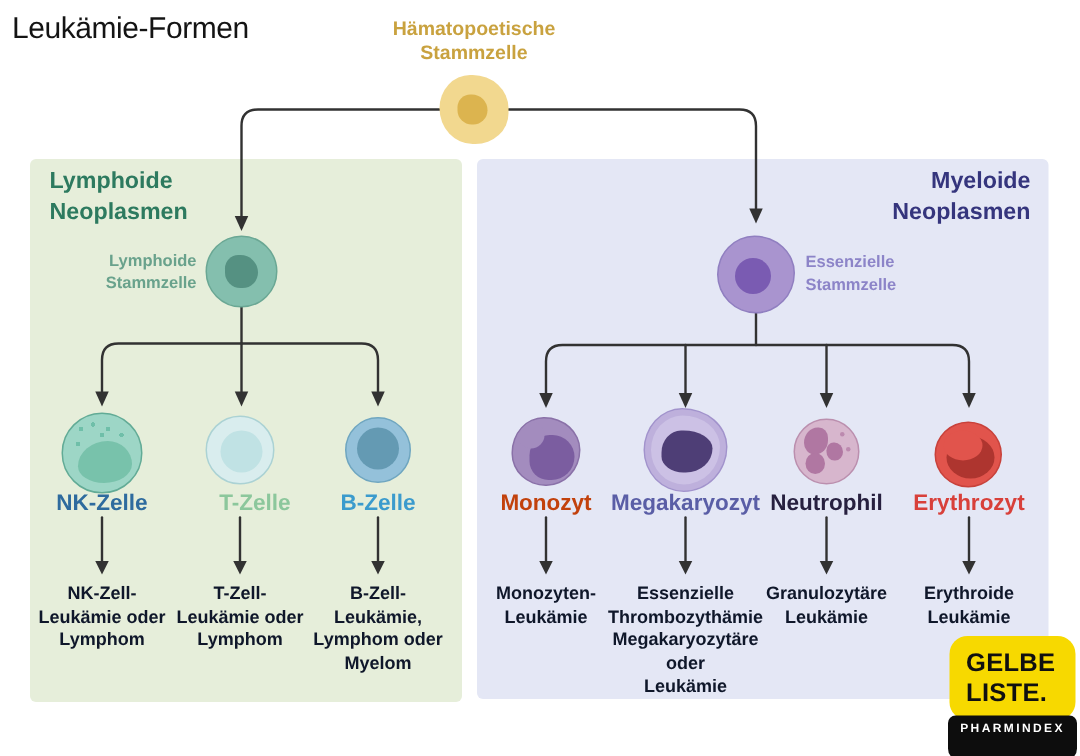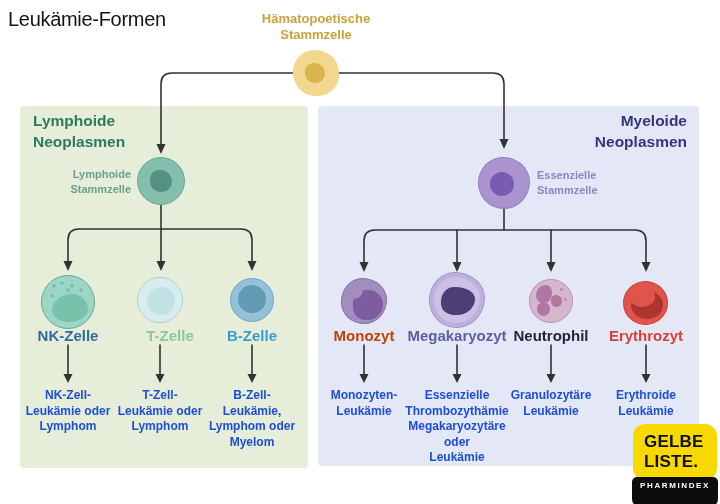--- a/index.html
+++ b/index.html
@@ -24,21 +24,21 @@
   #myeloid-stem-label{left:537px;top:168px;text-align:left;color:#8c84c8;}
 
   
   #connectors{position:absolute;left:0;top:0;z-index:1;pointer-events:none;}
   #connectors path{fill:none;stroke:#323232;stroke-width:1.6;stroke-linecap:round;}
   #connectors polygon{fill:#323232;}
 
   
   .col{position:absolute;transform:translateX(-50%);text-align:center;white-space:nowrap;z-index:2;}
   .cellname{top:327px;font-size:15px;font-weight:700;}
-  .disease{top:388px;font-size:12px;font-weight:700;color:#1d4ed8;line-height:15.5px;}
+  .disease{top:388px;font-size:12px;font-weight:700;color:#0f172a;line-height:15.5px;}
   .c-nk{color:#2e6b9e;} .c-t{color:#8cc79c;margin-left:10px;} .c-b{color:#3b9bcd;}
   .c-mono{color:#c2410c;} .c-mega{color:#5a5ea6;text-align:right;} .c-neut{color:#27203f;} .c-ery{color:#d8403a;}
 
   
   .cell{position:absolute;z-index:2;box-sizing:border-box;border-radius:50%;}
   .cell .nuc{position:absolute;border-radius:50%;}
 
   #root-cell{left:293px;top:50px;width:46px;height:46px;background:#f2d88f;
              border-radius:46% 54% 50% 50% / 50% 50% 46% 54%;}
   #root-cell .nuc{left:12px;top:13px;width:20px;height:20px;background:#dcb44f;

